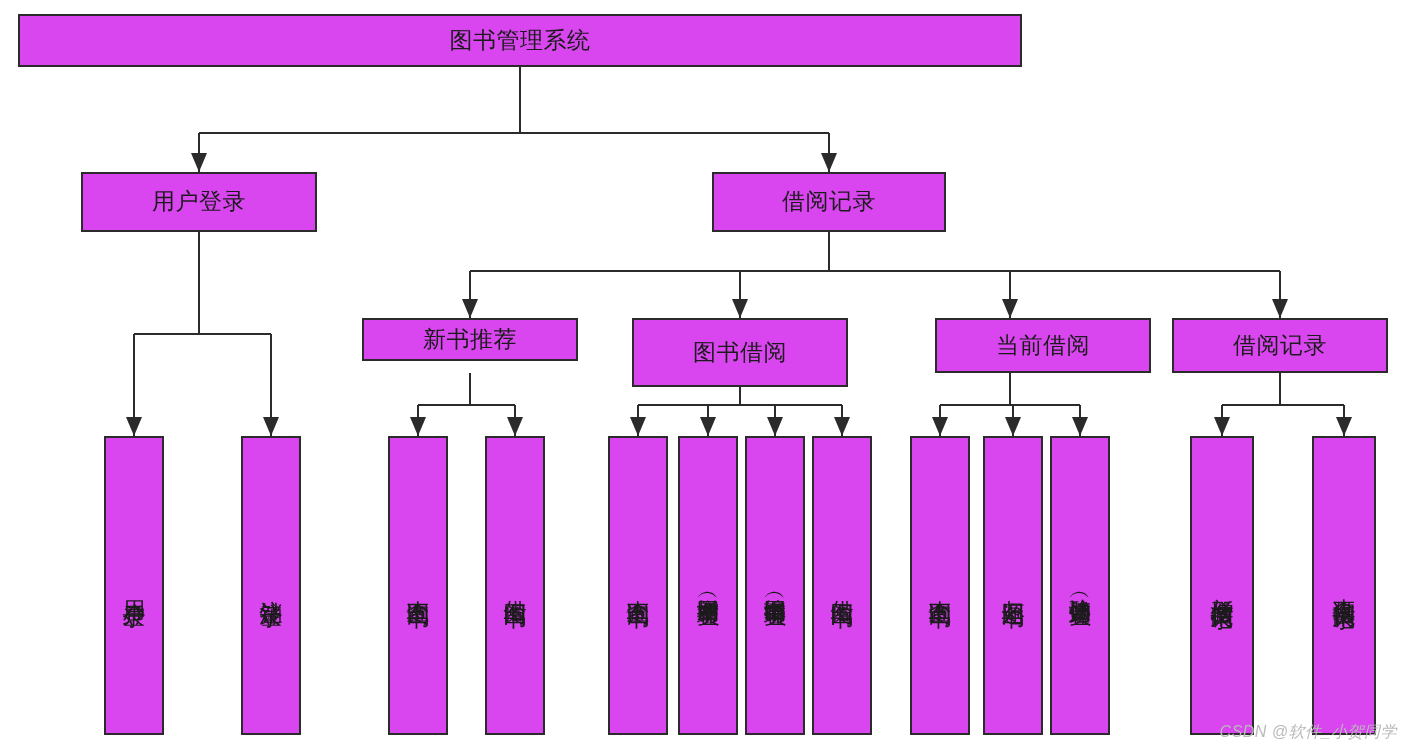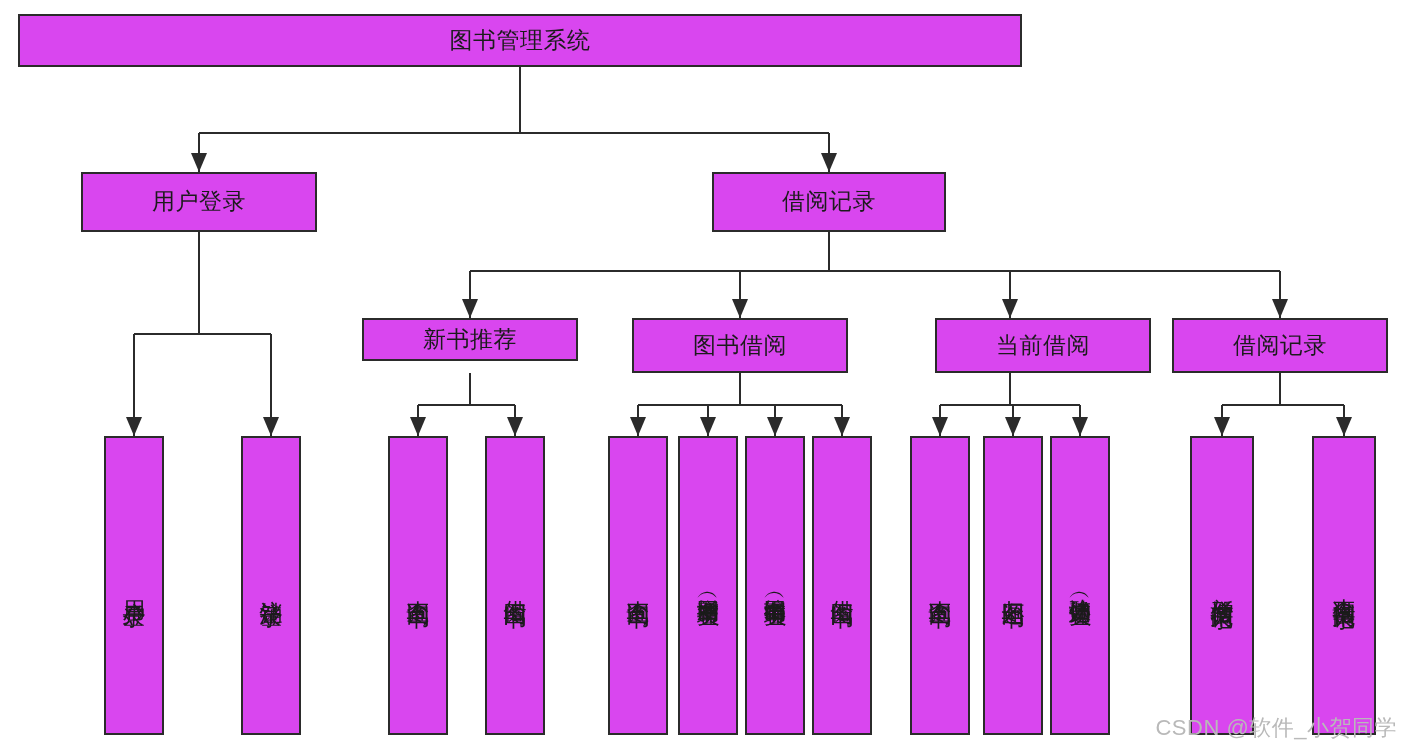--- a/index.html
+++ b/index.html
@@ -59,24 +59,25 @@
     line-height: 1;
   }
   .node.vert.tight .label {
     letter-spacing: 1px;
     font-size: 22px;
   }
   .watermark {
     position: absolute;
     right: 8px;
     bottom: 4px;
-    font-size: 22px;
+    font-size: 16px;
     color: #b9b9b9;
     letter-spacing: 0.5px;
     white-space: nowrap;
+    font-style: italic;
   }
 </style>
 </head>
 <body>
 
 <div id="canvas">
   <svg id="wires" viewBox="0 0 1405 747" preserveAspectRatio="none">
       <line x1="520" y1="67" x2="520" y2="133" stroke="#2b2b2b" stroke-width="2.6" shape-rendering="crispEdges"></line>
       <line x1="199" y1="133" x2="829" y2="133" stroke="#2b2b2b" stroke-width="2.6" shape-rendering="crispEdges"></line>
       <line x1="199" y1="133" x2="199" y2="172" stroke="#2b2b2b" stroke-width="2.6" shape-rendering="crispEdges"></line>
@@ -136,21 +137,21 @@
       </div>
       <div class="node horiz" style="left: 81px; top: 172px; width: 236px; height: 60px; border-color: rgb(43, 43, 43);">
         <span class="label" style="color: rgb(27, 27, 27);">用户登录</span>
       </div>
       <div class="node horiz" style="left: 712px; top: 172px; width: 234px; height: 60px; border-color: rgb(43, 43, 43);">
         <span class="label" style="color: rgb(27, 27, 27);">借阅记录</span>
       </div>
       <div class="node horiz" style="left: 362px; top: 318px; width: 216px; height: 43px; border-color: rgb(43, 43, 43);">
         <span class="label" style="color: rgb(27, 27, 27);">新书推荐</span>
       </div>
-      <div class="node horiz" style="left: 632px; top: 318px; width: 216px; height: 55px; border-color: rgb(43, 43, 43);">
+      <div class="node horiz" style="left: 632px; top: 318px; width: 216px; height: 69px; border-color: rgb(43, 43, 43);">
         <span class="label" style="color: rgb(27, 27, 27);">图书借阅</span>
       </div>
       <div class="node horiz" style="left: 902px; top: 318px; width: 216px; height: 55px; border-color: rgb(43, 43, 43); margin-left: 33px;">
         <span class="label" style="color: rgb(27, 27, 27);">当前借阅</span>
       </div>
       <div class="node horiz" style="left: 1172px; top: 318px; width: 216px; height: 55px; border-color: rgb(43, 43, 43);">
         <span class="label" style="color: rgb(27, 27, 27);">借阅记录</span>
       </div>
       <div class="node vert" style="left: 104px; top: 436px; width: 60px; height: 299px; border-color: rgb(43, 43, 43);">
         <span class="label" style="color: rgb(27, 27, 27);">用户登录</span>

